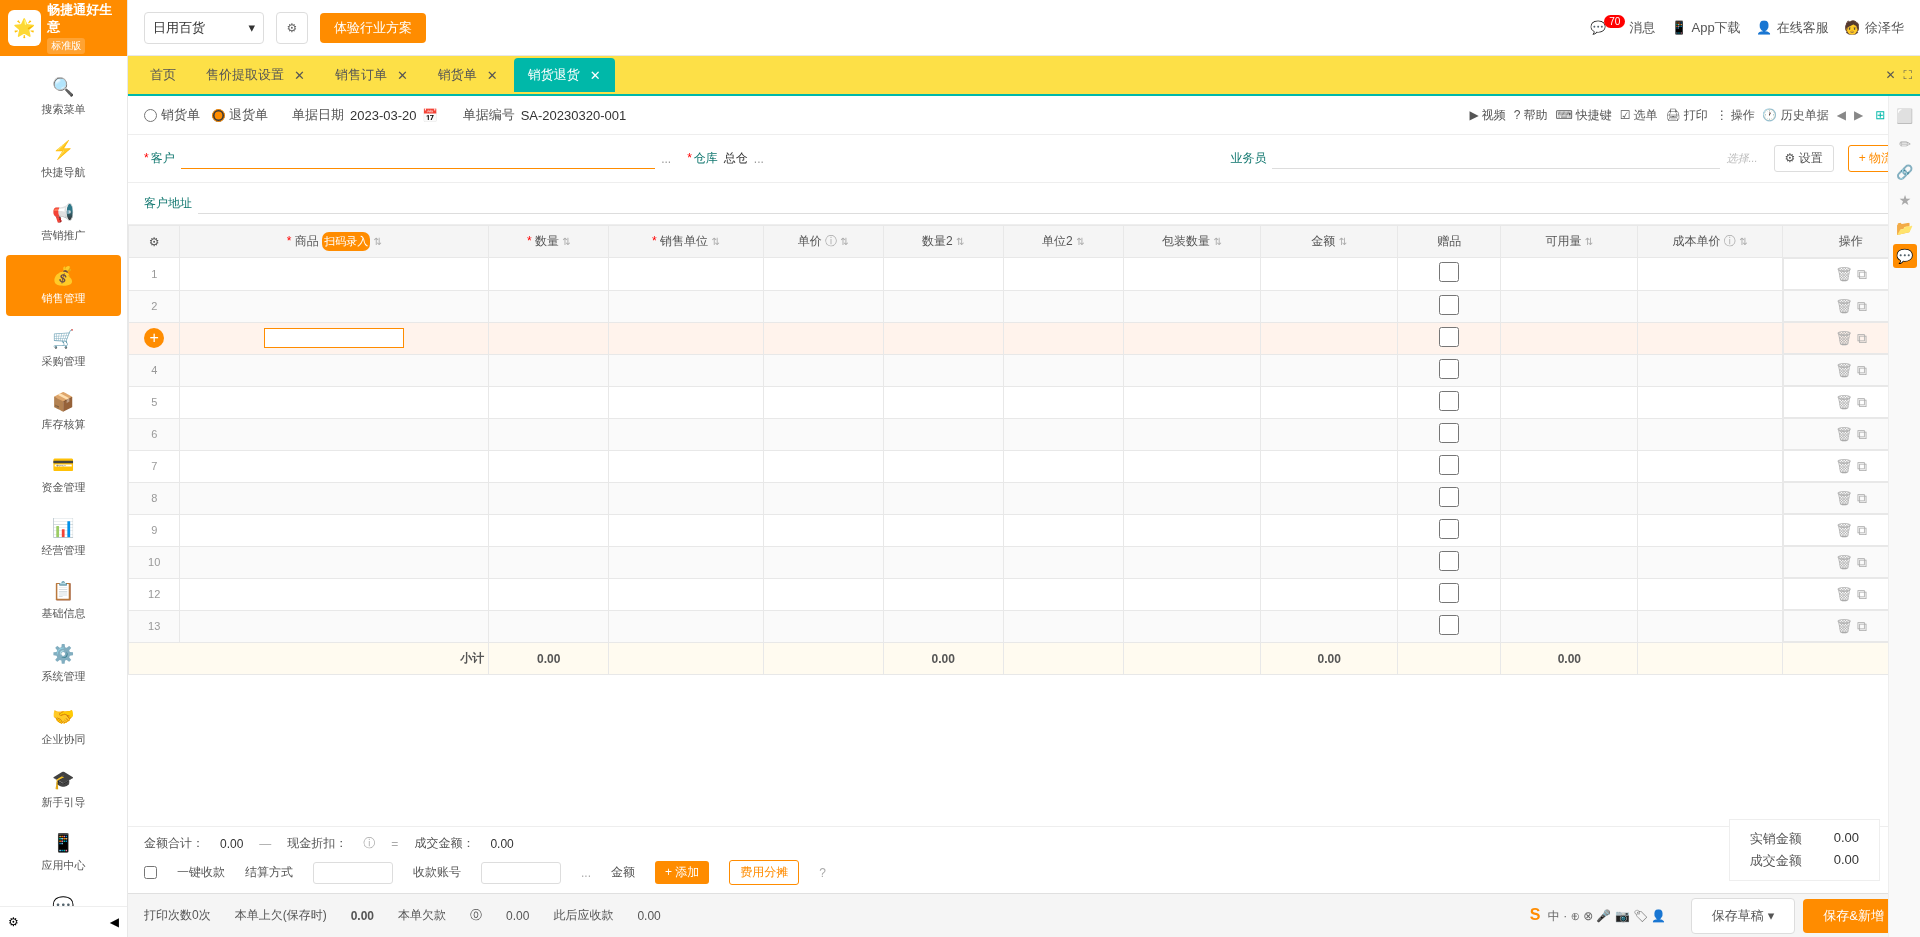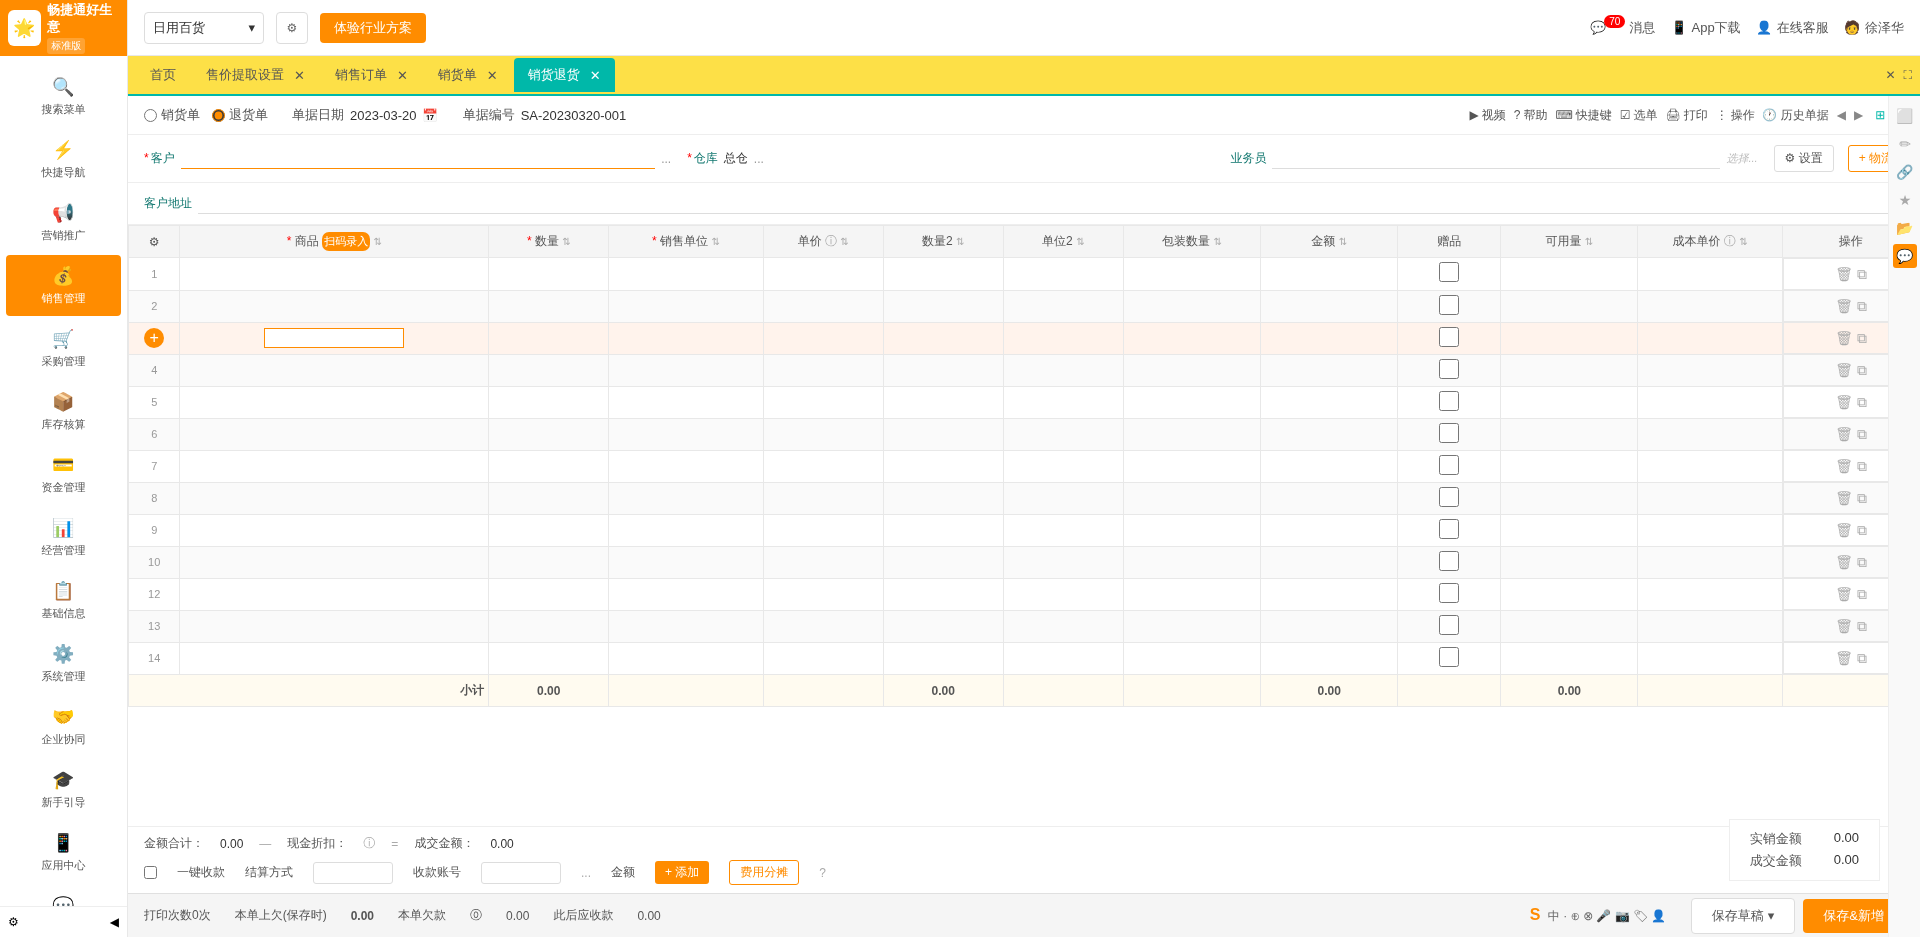--- a/index.html
+++ b/index.html
@@ -583,38 +583,20 @@
                   <td><input type="checkbox" class="checkbox-cell" style=""></td>
                   <td></td>
                   <td></td>
                   <td class="action-cell">
                     <span class="action-icon">🗑</span>
                     <span class="action-icon">⧉</span>
                   </td>
                 </tr>
                 <tr>
                   <td class="row-num">13</td>
-                  <td></td>
-                  <td></td>
-                  <td></td>
-                  <td></td>
-                  <td></td>
-                  <td></td>
-                  <td></td>
-                  <td></td>
-                  <td><input type="checkbox" class="checkbox-cell" style=""></td>
-                  <td></td>
-                  <td></td>
-                  <td class="action-cell">
-                    <span class="action-icon">🗑</span>
-                    <span class="action-icon">⧉</span>
-                  </td>
-                </tr>
-                <tr>
-                  <td class="row-num">14</td>
                   <td></td>
                   <td></td>
                   <td></td>
                   <td></td>
                   <td></td>
                   <td></td>
                   <td></td>
                   <td></td>
                   <td><input type="checkbox" class="checkbox-cell" style=""></td>
                   <td></td>

